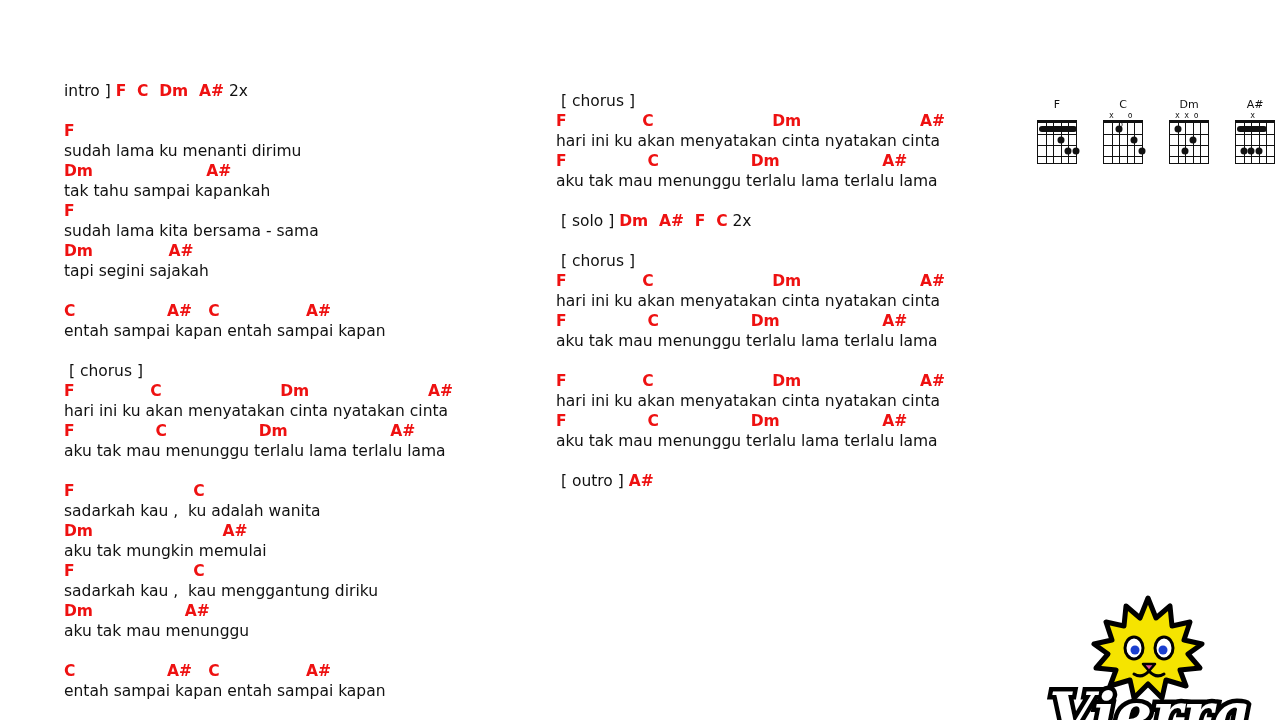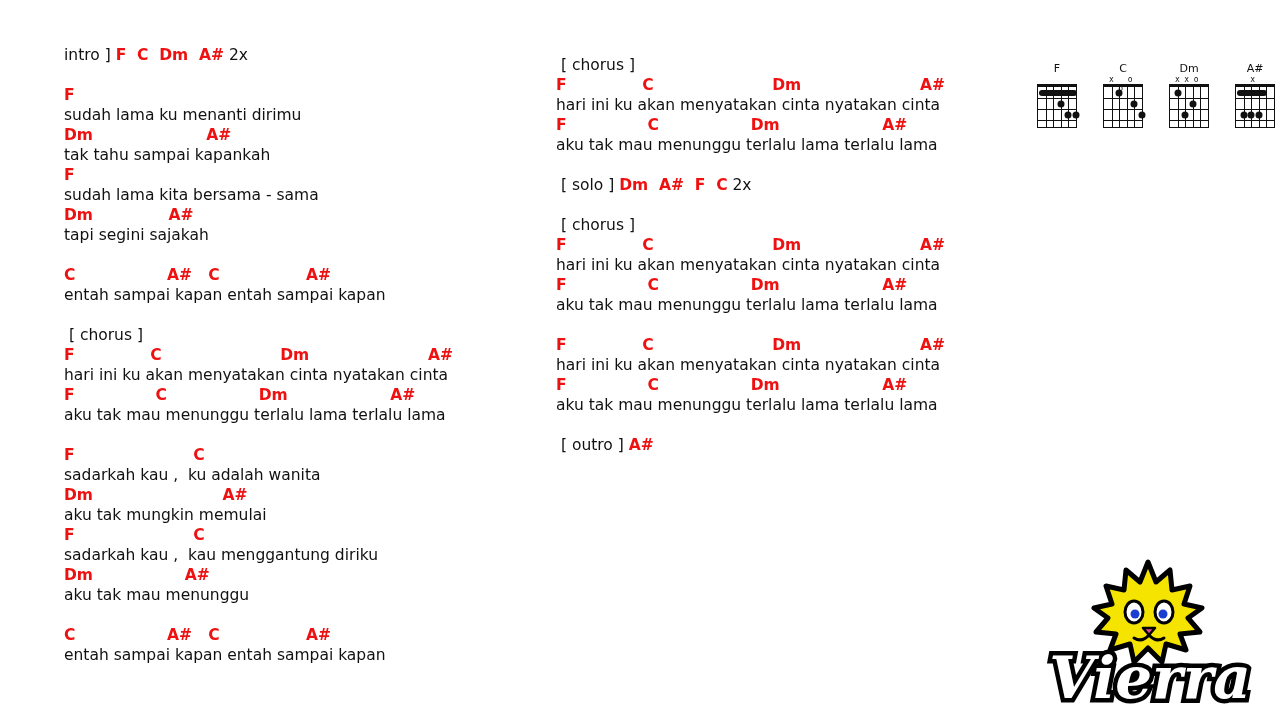--- a/index.html
+++ b/index.html
@@ -11,20 +11,21 @@
     width: 1280px;
     height: 720px;
     position: relative;
     overflow: hidden;
     font-family: "DejaVu Sans", sans-serif;
   }
 
   .sheet {
     position: absolute;
     inset: 0;
+    margin-top: 36px;
   }
 
   .column {
     position: absolute;
     font-size: 15.5px;
     line-height: 20px;
     color: #111111;
     white-space: pre;
   }
 

